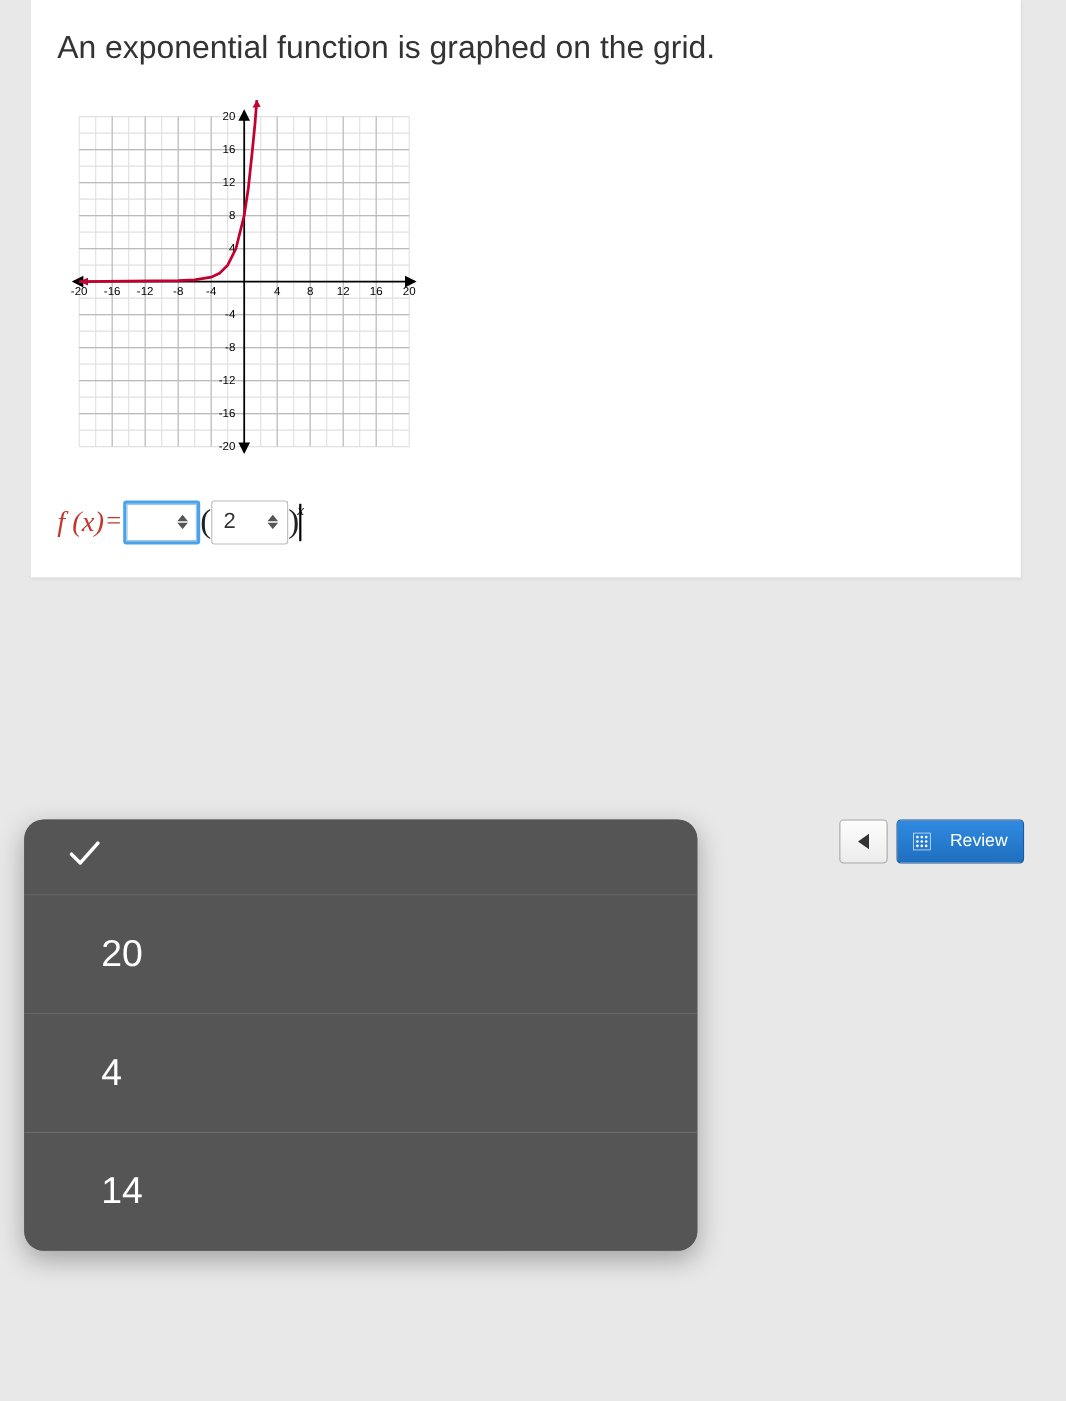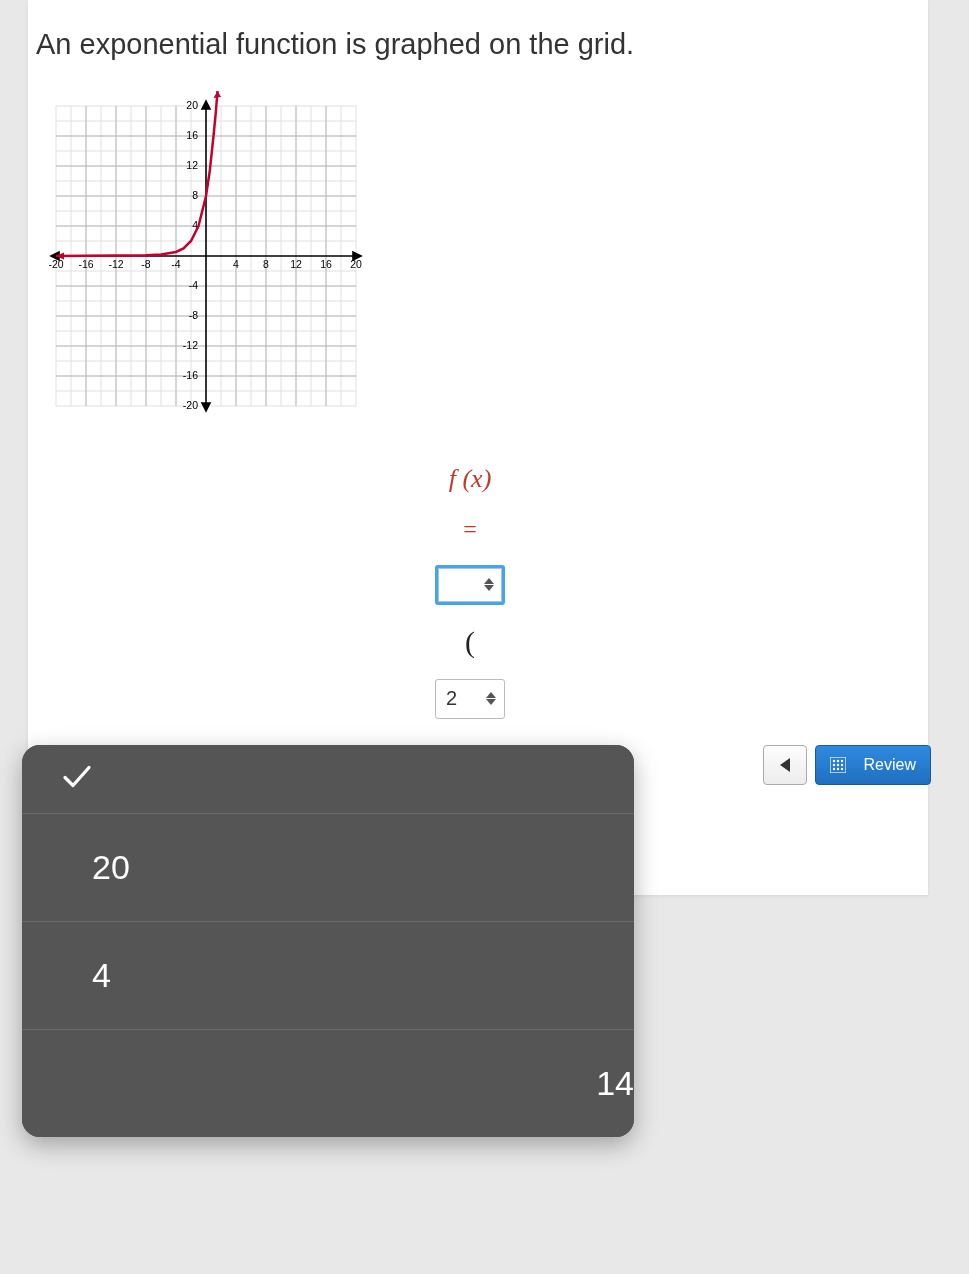--- a/index.html
+++ b/index.html
@@ -11,39 +11,38 @@
     font-family: Arial, Helvetica, sans-serif;
     position: relative;
     overflow: hidden;
   }
   .card {
     position: absolute;
     left: 28px;
     top: 0;
     width: 900px;
     background: #fff;
-    padding: 18px 24px 30px 8px;
+    padding: 18px 24px 30px 24px;
     box-shadow: 0 1px 3px rgba(0,0,0,0.08);
   }
   .question-text {
     font-size: 29px;
     color: #333;
     line-height: 1.85;
     margin: 0 0 14px 0;
   }
   .graph-wrap {
     margin: 6px 0 18px 0;
   }
   .formula-row {
     display: flex;
     align-items: center;
-    gap: 22px;
-    margin-top: 34px;
+    gap: 0;
+    margin-top: 24px;
     font-size: 24px;
-    flex-direction: column;
   }
   .fx {
     font-family: "Times New Roman", Georgia, serif;
     font-style: italic;
     color: #c0392b;
     font-size: 26px;
   }
   .equals {
     font-family: "Times New Roman", Georgia, serif;
     color: #c0392b;
@@ -134,21 +133,21 @@
     box-shadow: 0 8px 24px rgba(0,0,0,0.3);
   }
   .dd-item {
     padding: 34px 0 34px 70px;
     color: #fff;
     font-size: 34px;
     border-bottom: 1px solid #6a6a6a;
     position: relative;
     background: #555;
   }
-  .dd-item:last-child { border-bottom: none; text-align: right; }
+  .dd-item:last-child { border-bottom: none; }
   .dd-item .check {
     position: absolute;
     left: 40px;
     top: 50%;
     transform: translateY(-50%);
   }
 </style>
 </head>
 <body>
 

